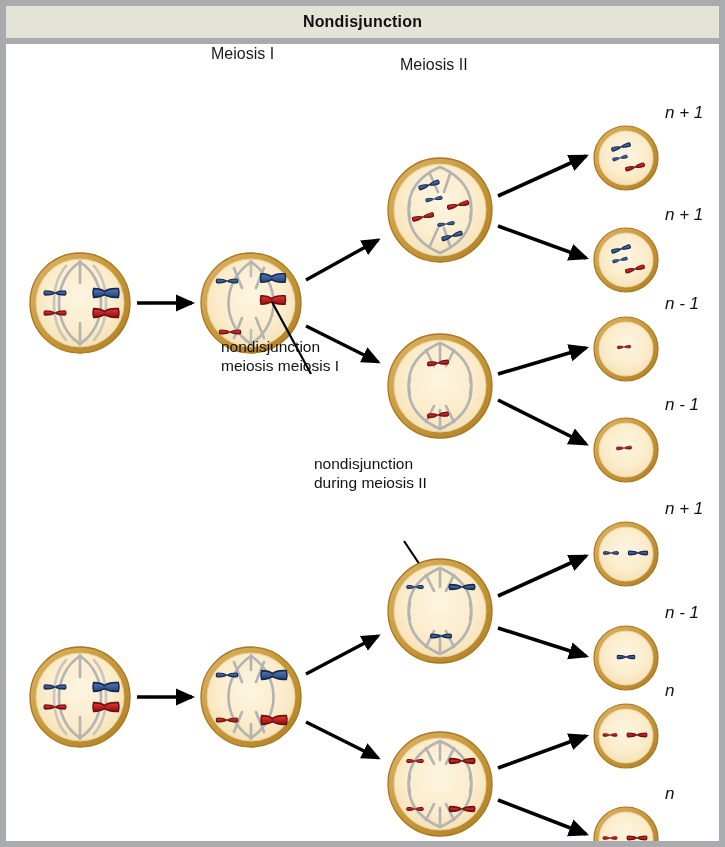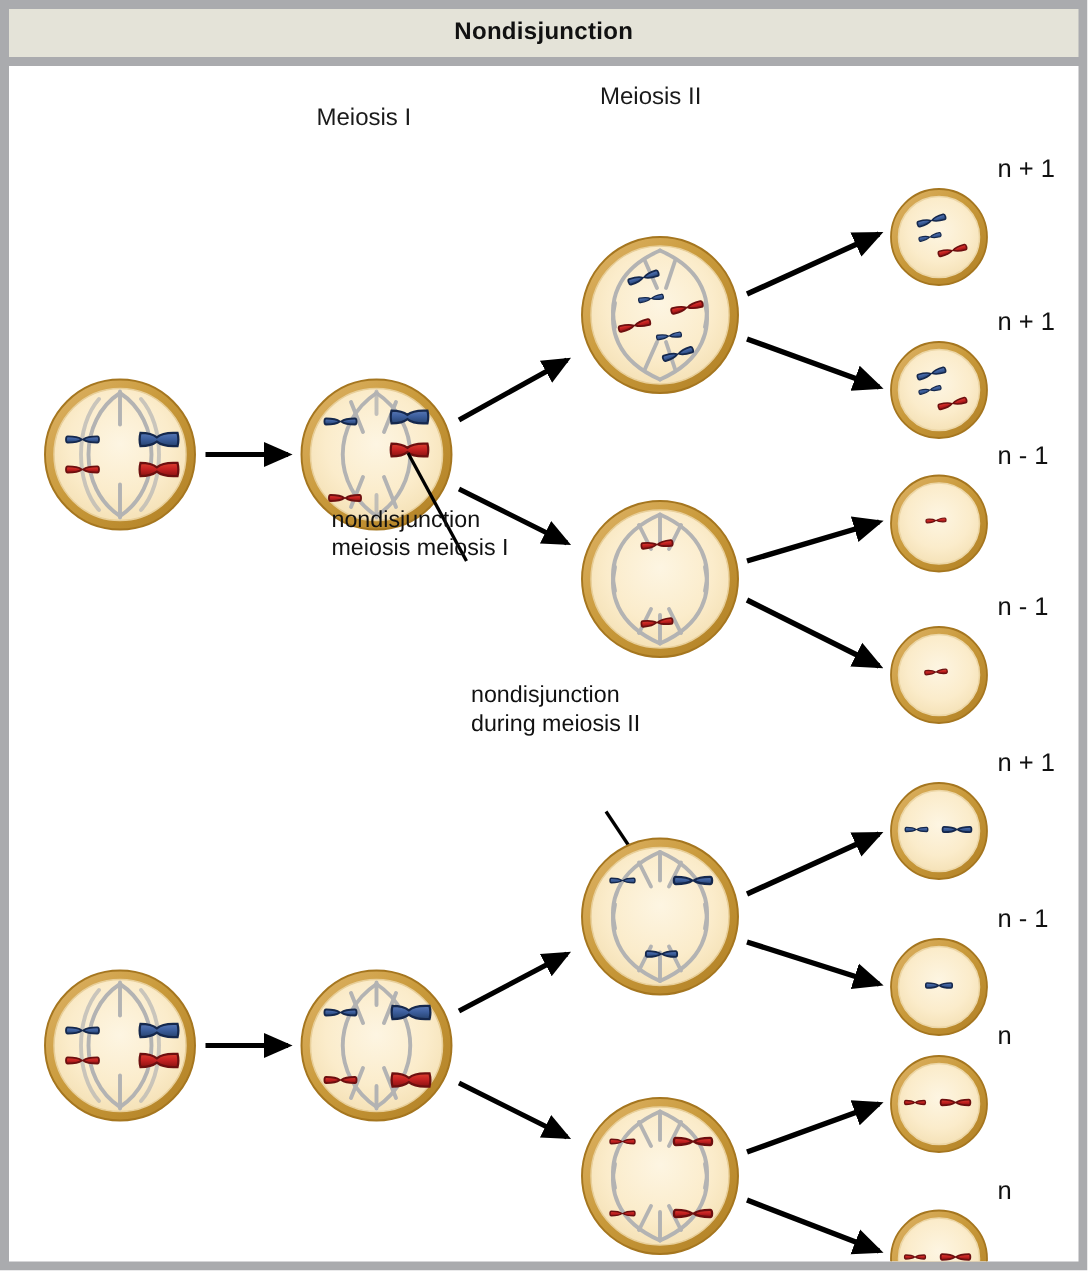--- a/index.html
+++ b/index.html
@@ -25,21 +25,21 @@
     background:#ffffff;overflow:hidden;
   }
   .stage-label{
     position:absolute;font-size:16px;color:#1a1a1a;white-space:nowrap;
   }
   .anno{
     position:absolute;font-size:15.5px;color:#111;line-height:1.22;
     white-space:nowrap;
   }
   .ploidy{
-    position:absolute;font-size:17px;color:#111;white-space:nowrap;
+    position:absolute;font-size:17px;color:#111;white-space:nowrap;font-style:italic;
   }
   svg{display:block;}
   #art{position:absolute;left:0;top:0;}
 </style>
 </head>
 <body>
 
 <div id="figure">
 
   <div id="title-bar">
@@ -336,21 +336,21 @@
         <use href="#chr1" transform="translate(631,691) scale(0.74)" fill="url(#redG)" stroke="#6d0f0f" stroke-width="1.6"></use>
       </g>
       <g>
         <circle cx="620" cy="795" r="32" fill="url(#memG)" stroke="#a5761f" stroke-width="1.2"></circle>
         <circle cx="620" cy="795" r="27" fill="url(#cytoG)" stroke="#ecd6a6" stroke-width="1"></circle>
         <use href="#chr1" transform="translate(604,794) scale(0.52)" fill="url(#redG)" stroke="#6d0f0f" stroke-width="1.8"></use>
         <use href="#chr1" transform="translate(631,794) scale(0.74)" fill="url(#redG)" stroke="#6d0f0f" stroke-width="1.6"></use>
       </g>
     </svg>
 
-    <div class="stage-label" style="left:205px;top:26px;">Meiosis I</div>
+    <div class="stage-label" style="left:205px;top:1px;">Meiosis I</div>
     <div class="stage-label" style="left:394px;top:12px;">Meiosis II</div>
 
     <div class="anno" style="left:215px;top:294px;">
       <div>nondisjunction</div>
       <div>meiosis meiosis I</div>
     </div>
 
     <div class="anno" style="left:308px;top:411px;">
       <div>nondisjunction</div>
       <div>during meiosis II</div>

